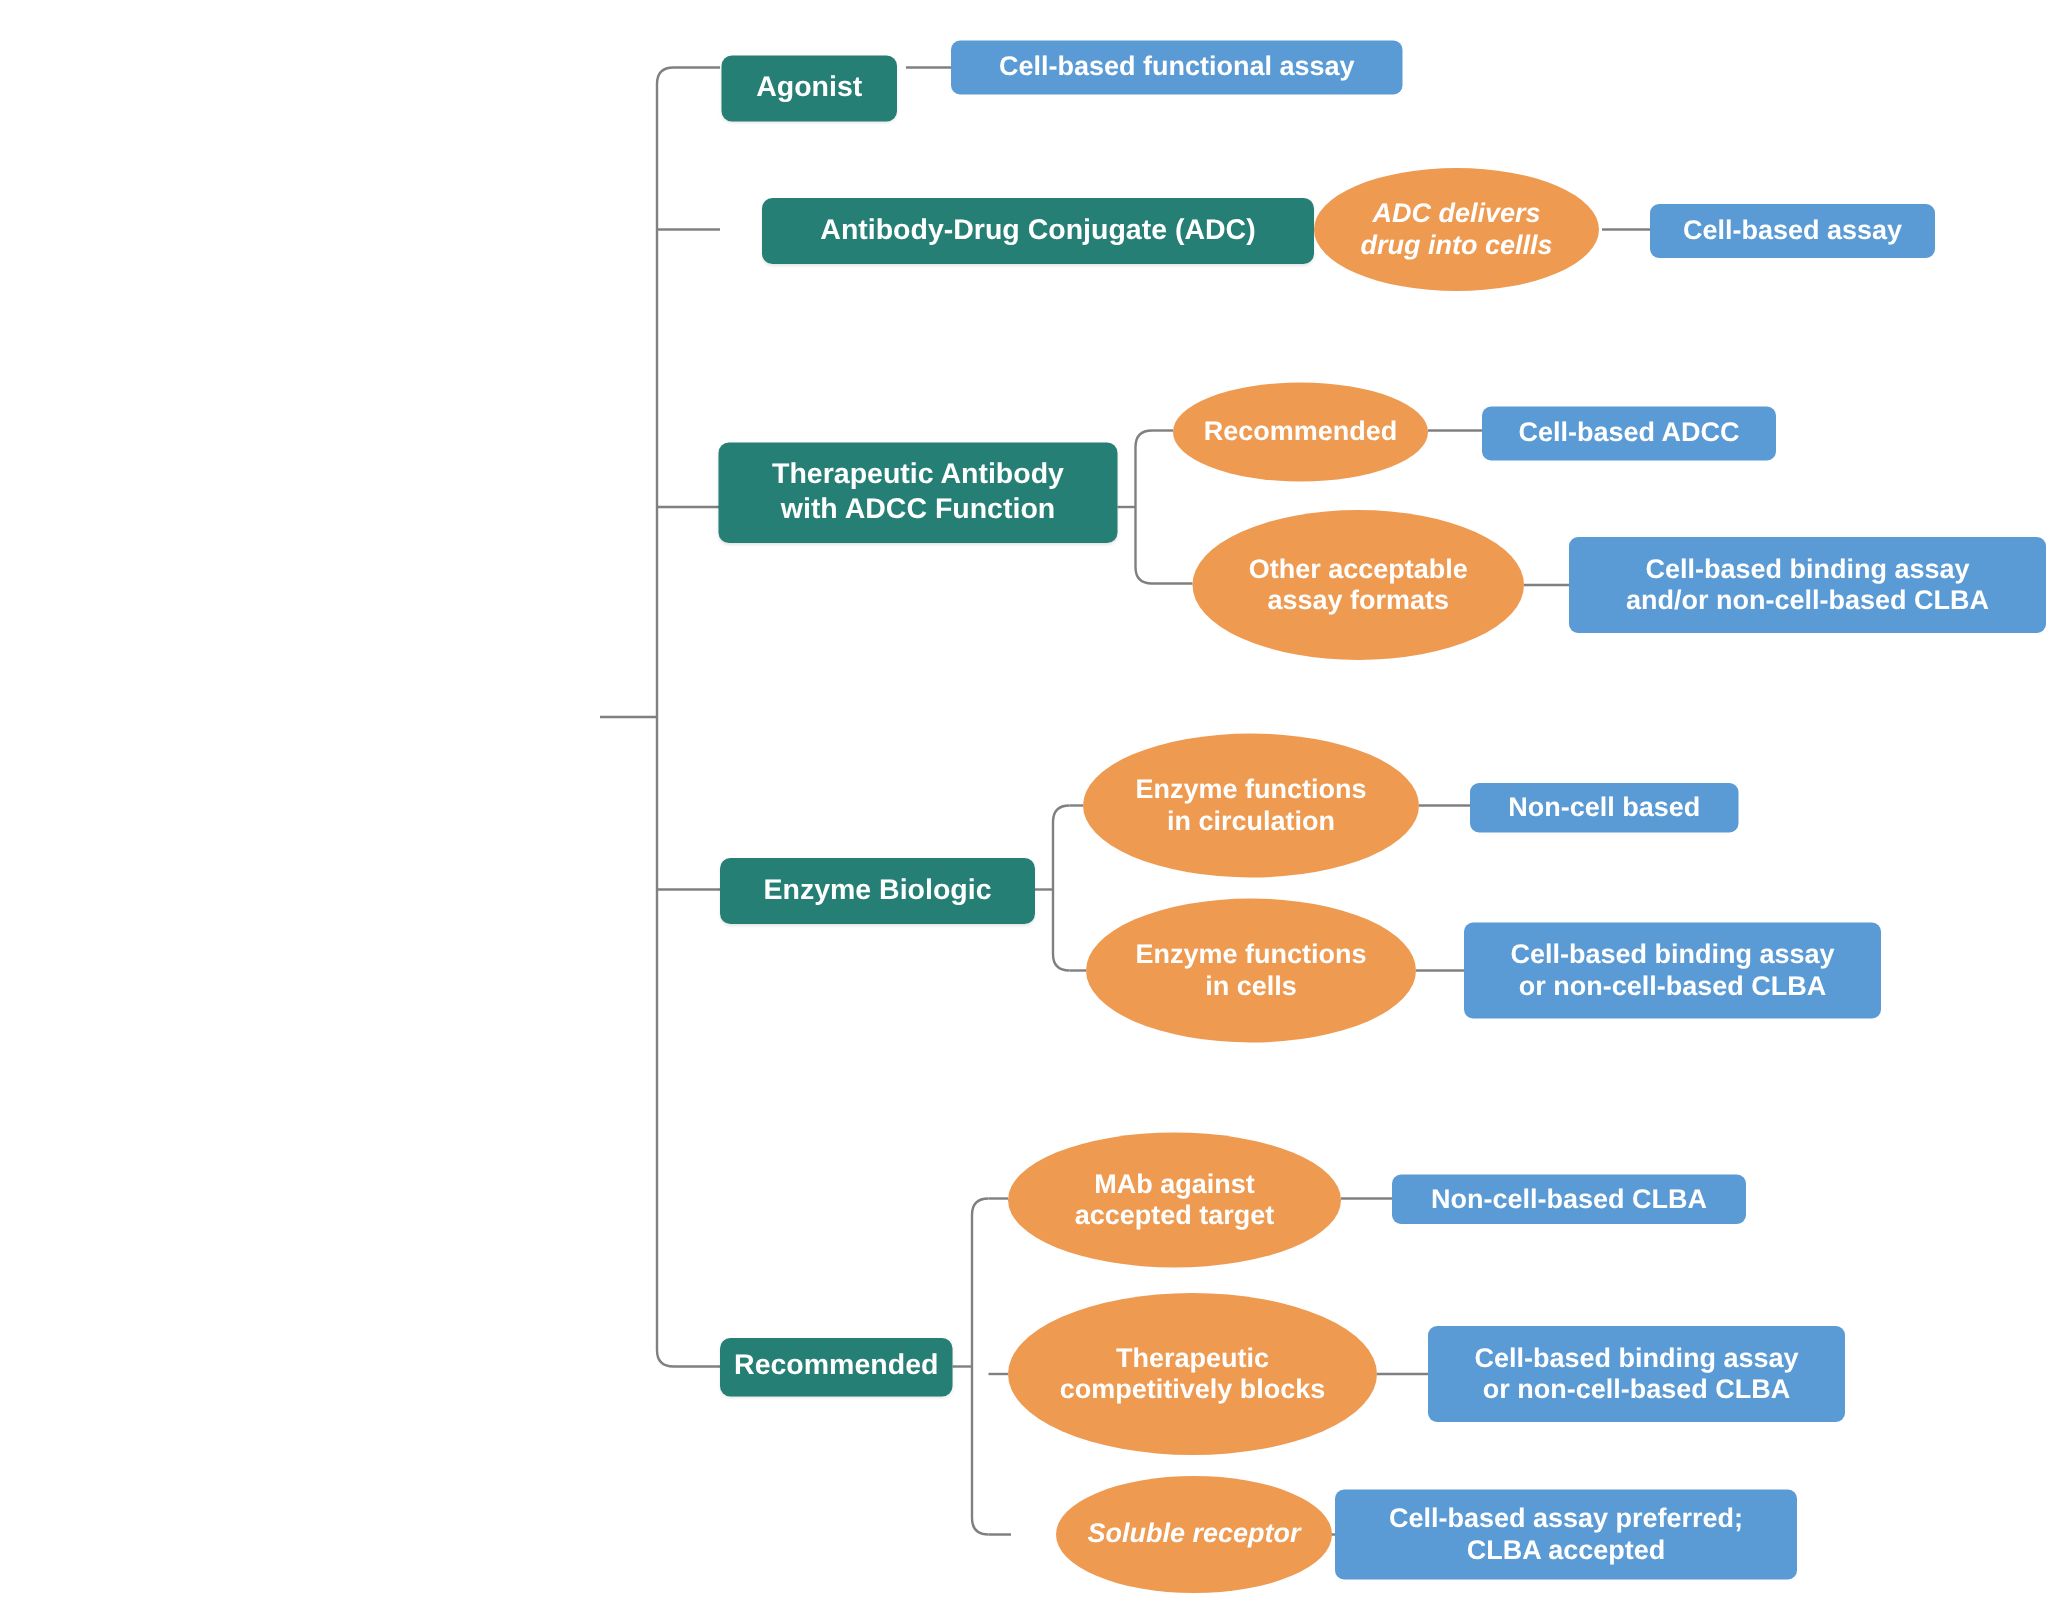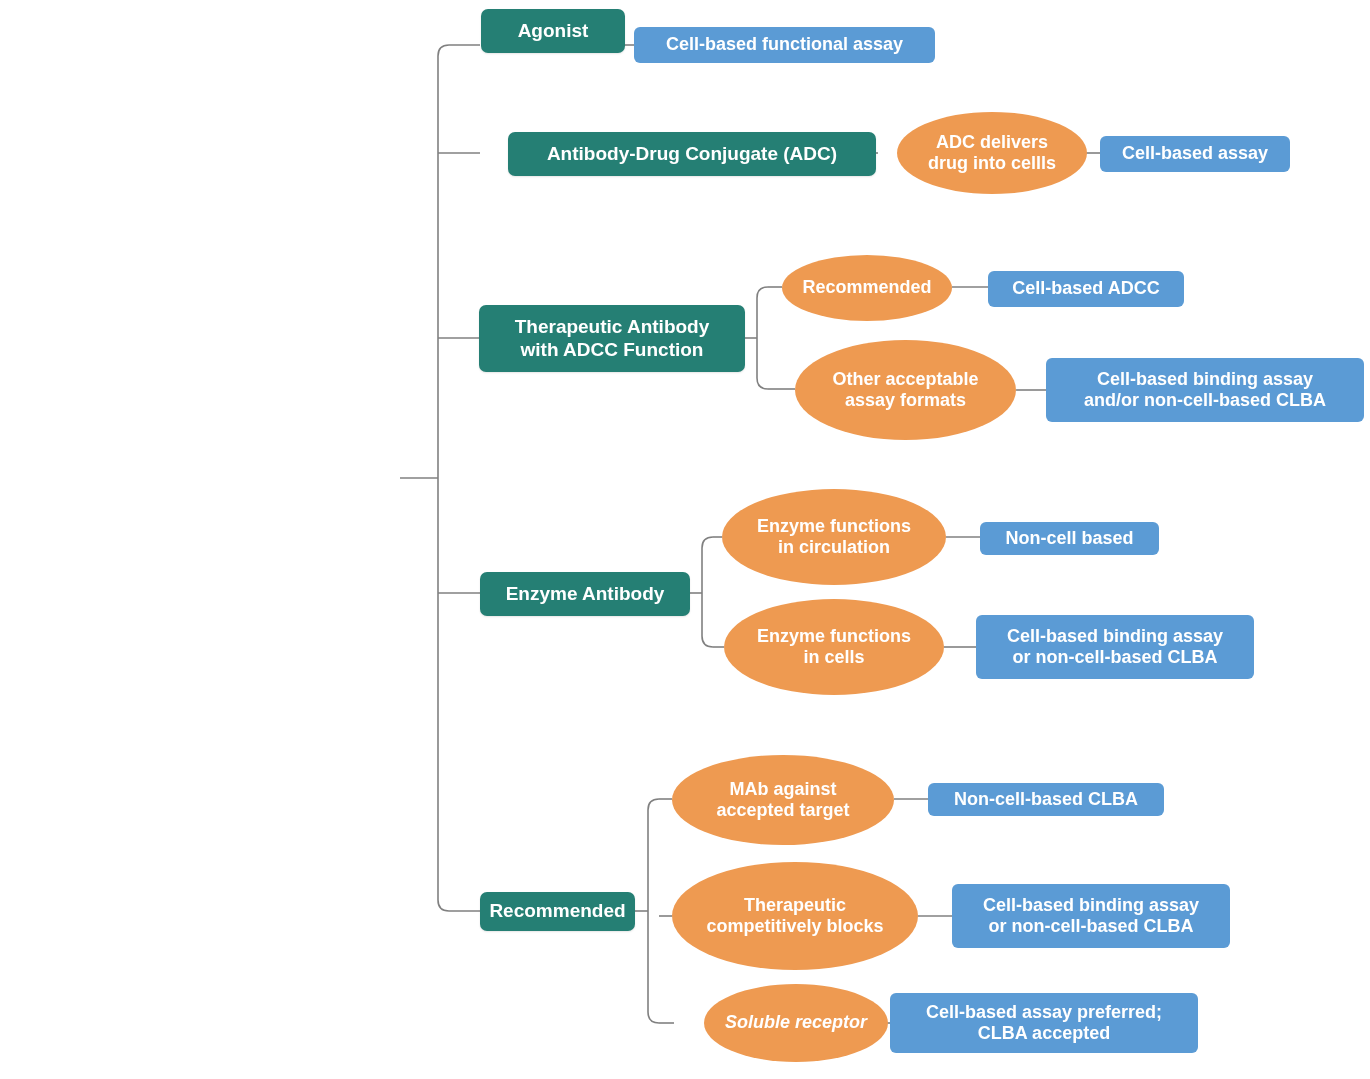--- a/index.html
+++ b/index.html
@@ -118,38 +118,38 @@
 
       <path d="M894,799 L928,799"></path>
 
       <path d="M918,916 L952,916"></path>
 
       <path d="M858,1023 L890,1023"></path>
     </g>
   </svg>
 
 
-  <div class="node cat" style="left:481px; top:9px; width:144px; height:44px;">Agonist</div>
+  <div class="node cat" style="left:481px; top:37px; width:117px; height:44px;">Agonist</div>
   <div class="node leaf" style="left:634px; top:27px; width:301px; height:36px;">Cell-based functional assay</div>
 
   <div class="node cat" style="left:480px; top:132px; width:368px; height:44px;margin-left:28px;">Antibody-Drug Conjugate (ADC)</div>
-  <div class="node ell" style="left:897px; top:112px; width:190px; height:82px;">ADC delivers
+  <div class="node ell" style="left:876px; top:112px; width:190px; height:82px;font-style:italic;">ADC delivers
 drug into cellls</div>
   <div class="node leaf" style="left:1100px; top:136px; width:190px; height:36px;">Cell-based assay</div>
 
-  <div class="node cat" style="left:479px; top:305px; width:266px; height:67px;">Therapeutic Antibody
+  <div class="node cat" style="left:479px; top:295px; width:266px; height:67px;">Therapeutic Antibody
 with ADCC Function</div>
   <div class="node ell" style="left:782px; top:255px; width:170px; height:66px;">Recommended</div>
   <div class="node ell" style="left:795px; top:340px; width:221px; height:100px;">Other acceptable
 assay formats</div>
   <div class="node leaf" style="left:988px; top:271px; width:196px; height:36px;">Cell-based ADCC</div>
   <div class="node leaf" style="left:1046px; top:358px; width:318px; height:64px;">Cell-based binding assay
 and/or non-cell-based CLBA</div>
 
-  <div class="node cat" style="left:480px; top:572px; width:210px; height:44px;">Enzyme Antibody</div>
+  <div class="node cat" style="left:480px; top:572px; width:210px; height:44px;">Enzyme Biologic</div>
   <div class="node ell" style="left:722px; top:489px; width:224px; height:96px;">Enzyme functions
 in circulation</div>
   <div class="node leaf" style="left:980px; top:522px; width:179px; height:33px;">Non-cell based</div>
   <div class="node ell" style="left:724px; top:599px; width:220px; height:96px;">Enzyme functions
 in cells</div>
   <div class="node leaf" style="left:976px; top:615px; width:278px; height:64px;">Cell-based binding assay
 or non-cell-based CLBA</div>
 
   <div class="node cat" style="left:480px; top:892px; width:155px; height:39px;">Recommended</div>
   <div class="node ell" style="left:672px; top:755px; width:222px; height:90px;">MAb against

